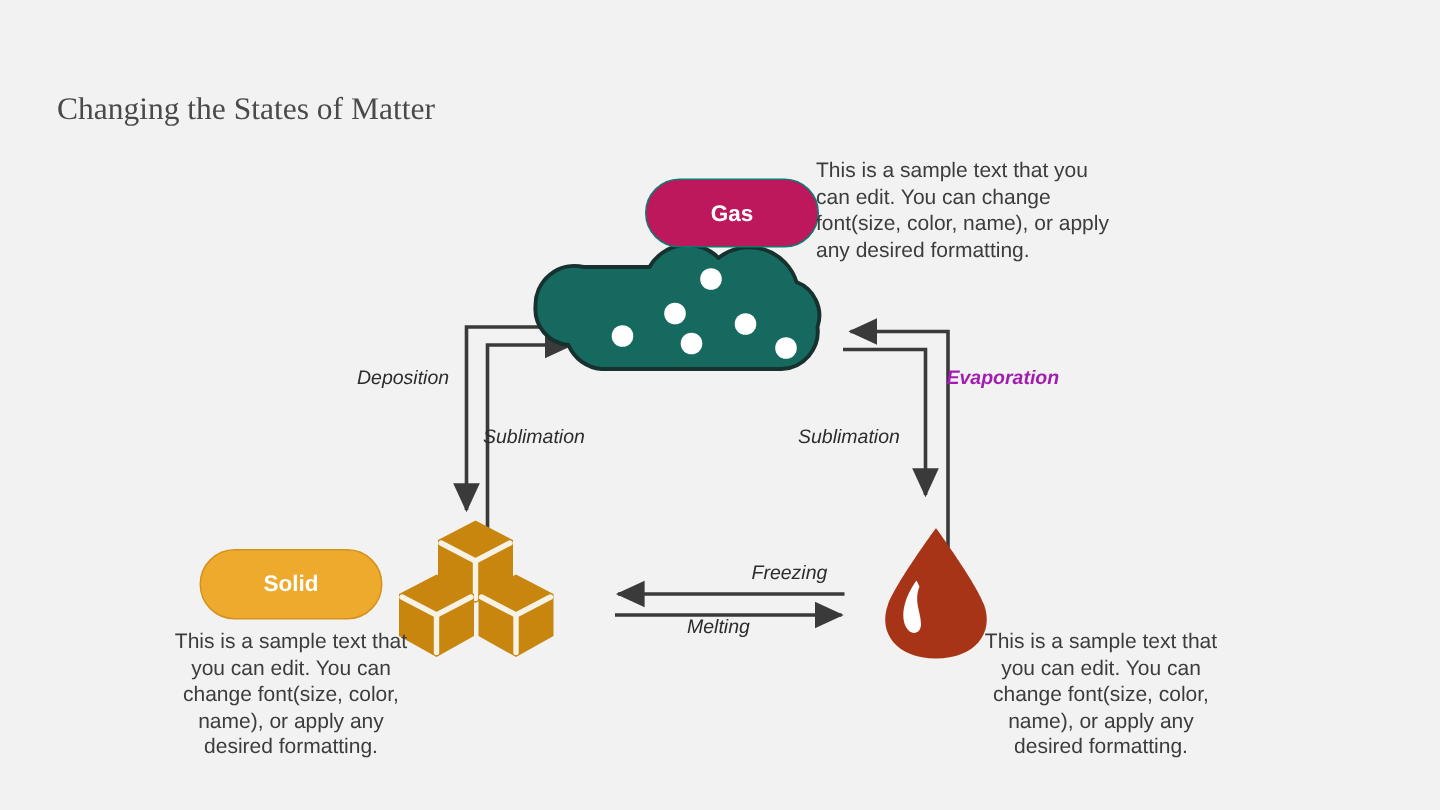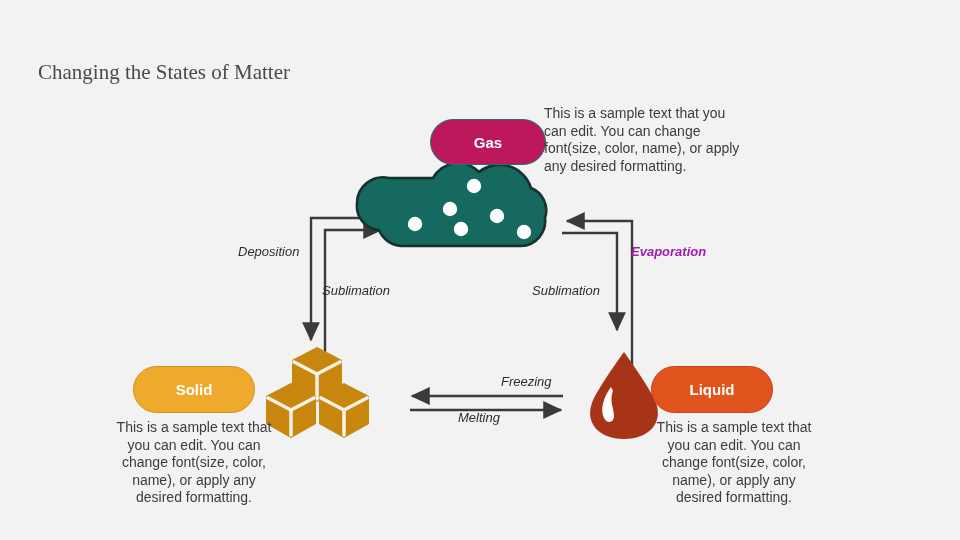--- a/index.html
+++ b/index.html
@@ -219,23 +219,20 @@
                C 614,408 609,401 613,391 z" fill="#ffffff"></path>
     </g>
   </svg>
 
   <div class="pill" id="pill-gas">
     <span>Gas</span>
   </div>
   <div class="pill" id="pill-solid">
     <span>Solid</span>
   </div>
-  <div class="pill" id="pill-liquid">
-    <span>Liquid</span>
-  </div>
 
   <div class="body-text" id="text-gas">This is a sample text that you can edit. You can change font(size, color, name), or apply any desired formatting.</div>
   <div class="body-text" id="text-solid">This is a sample text that you can edit. You can change font(size, color, name), or apply any desired formatting.</div>
   <div class="body-text" id="text-liquid">This is a sample text that you can edit. You can change font(size, color, name), or apply any desired formatting.</div>
 
   <div class="trans-label" id="label-deposition">Deposition</div>
   <div class="trans-label" id="label-sublimation">Sublimation</div>
   <div class="trans-label" id="label-condensation">Sublimation</div>
   <div class="trans-label" id="label-evaporation">Evaporation</div>
   <div class="trans-label" id="label-freezing">Freezing</div>

